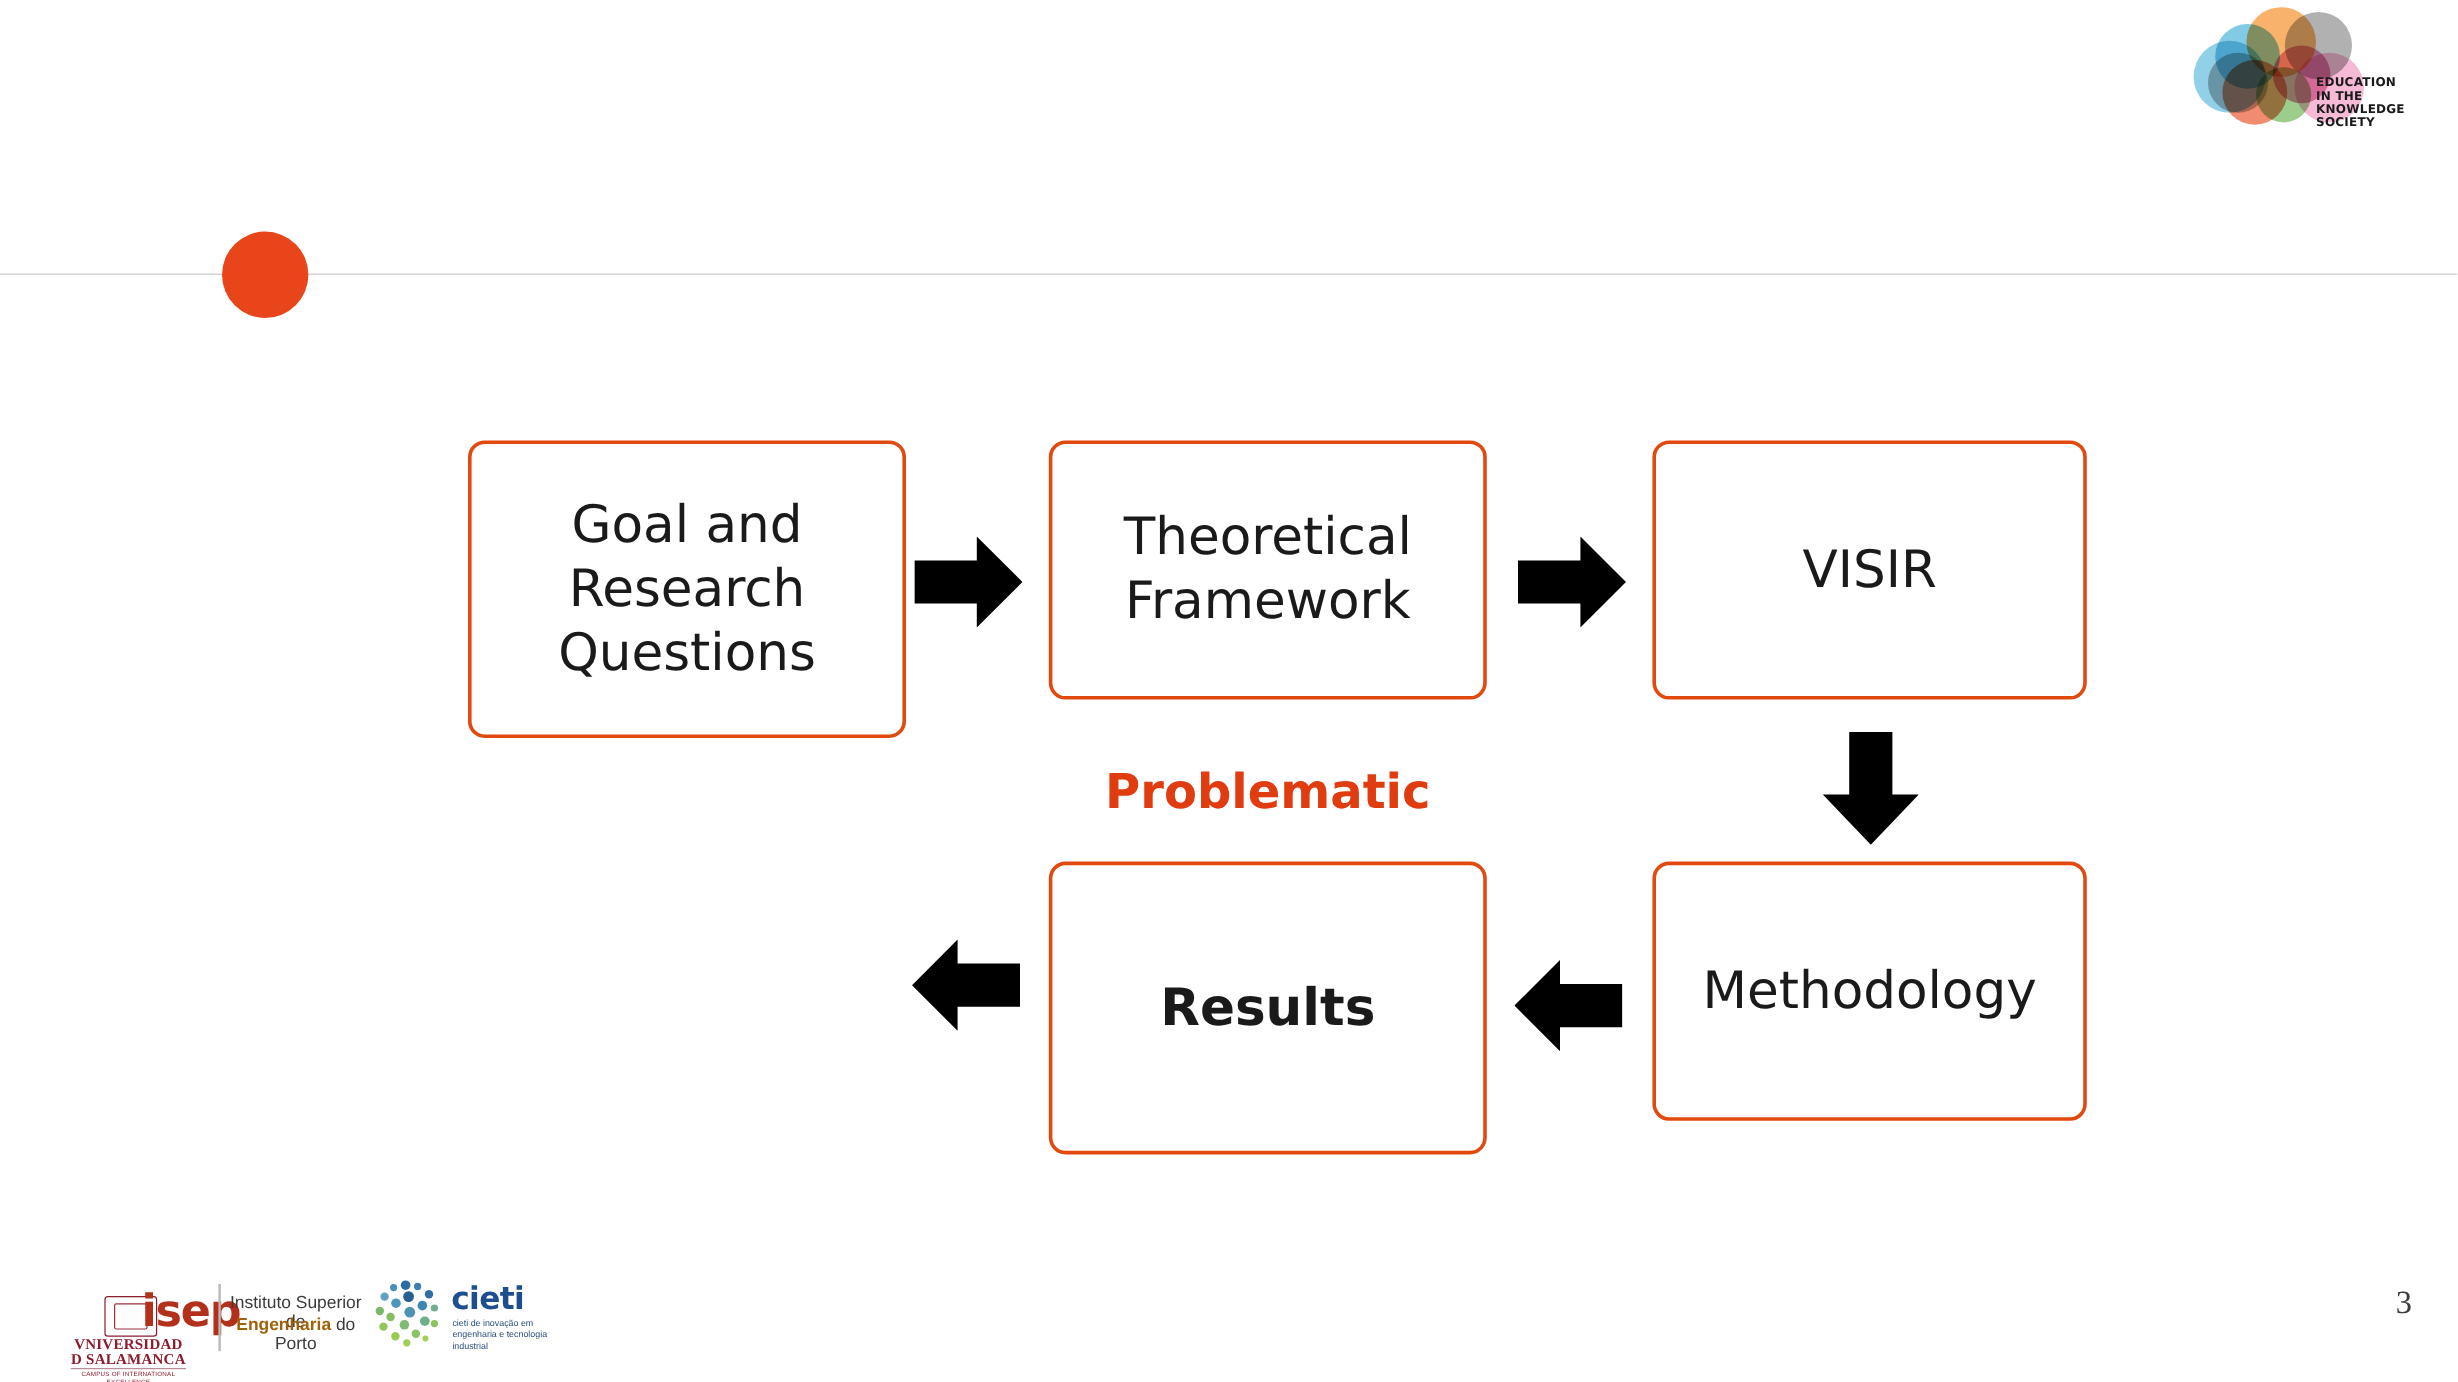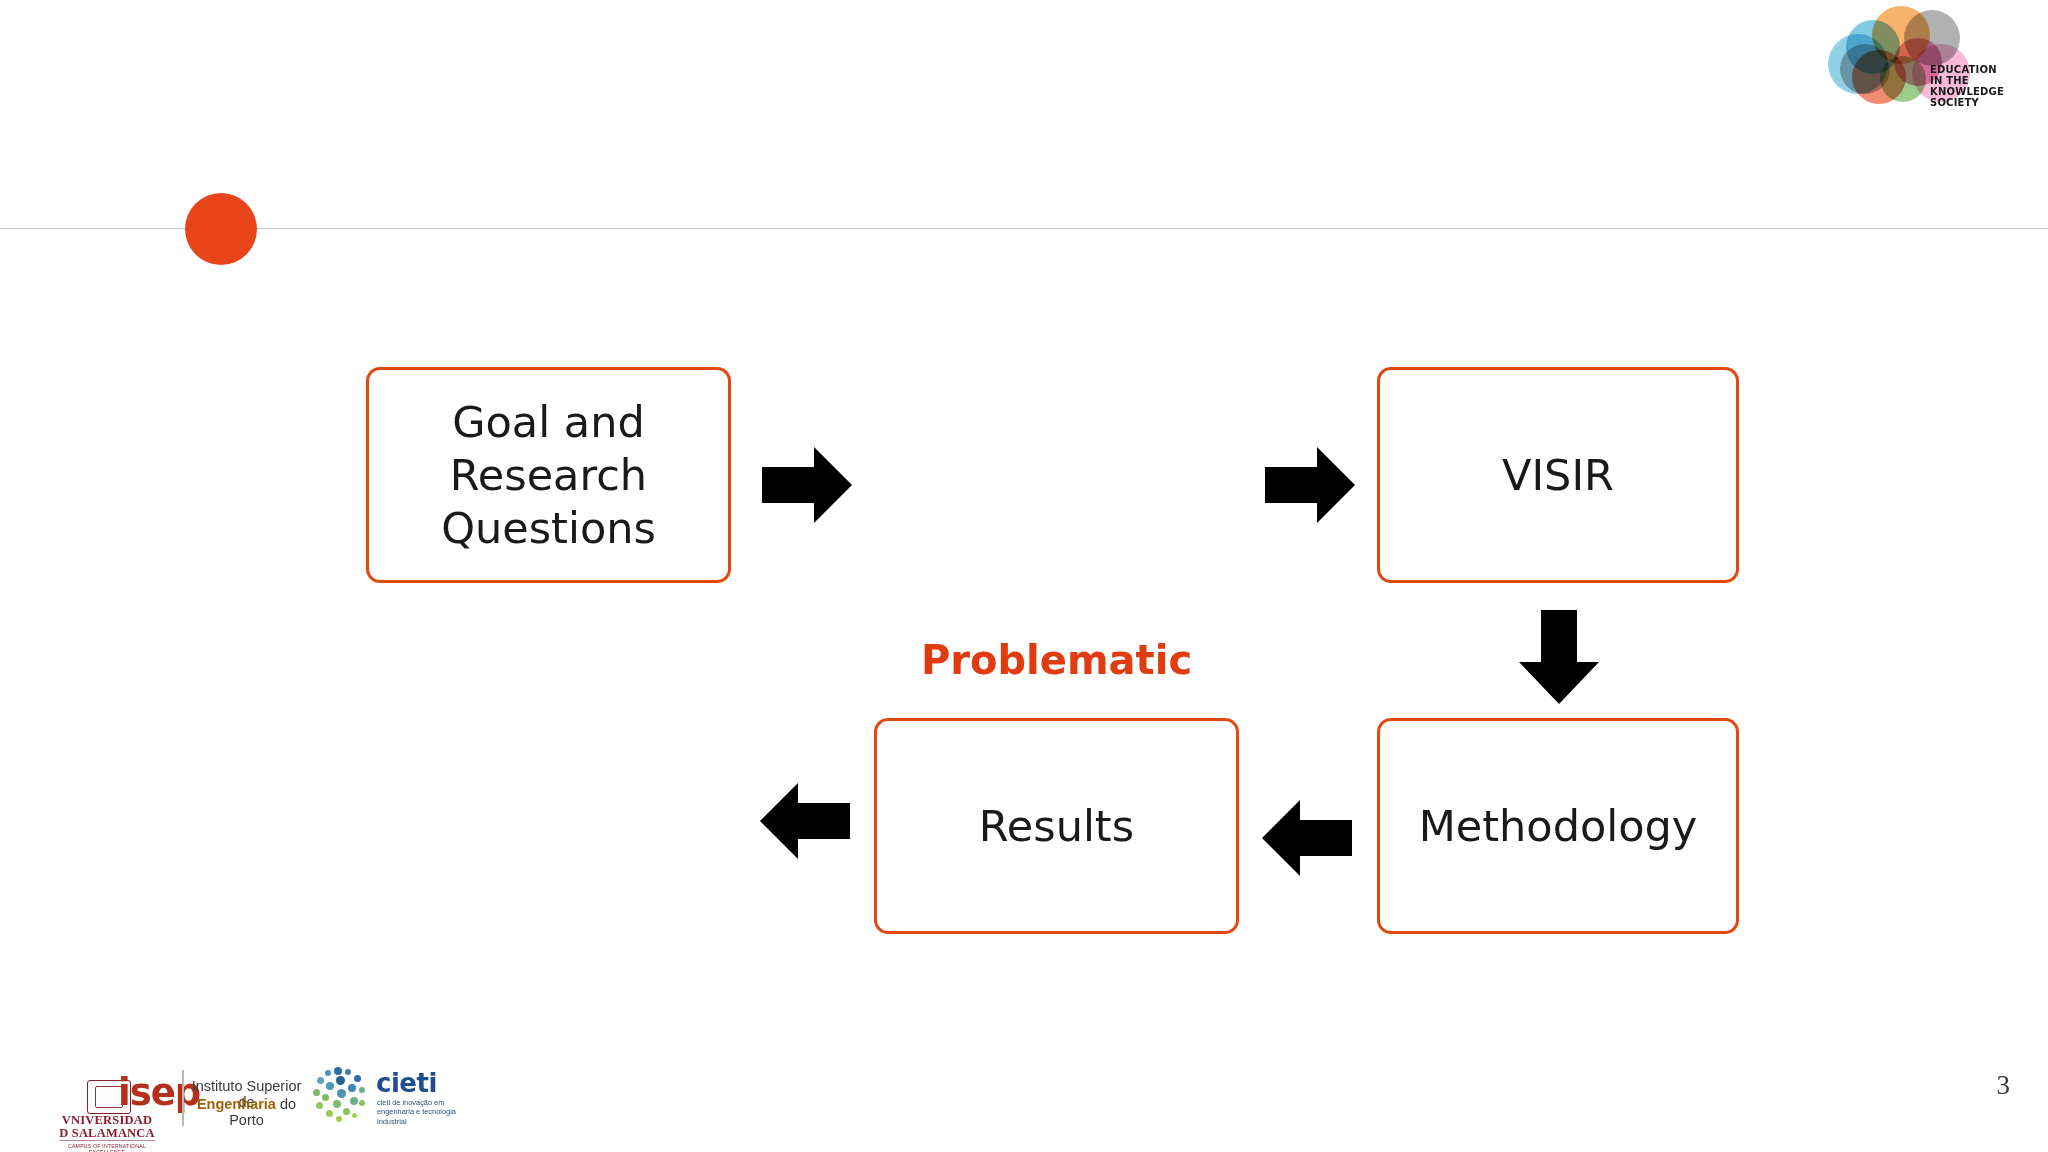--- a/index.html
+++ b/index.html
@@ -50,26 +50,26 @@
     display:flex;align-items:center;justify-content:center;
     text-align:center;
     color:#1a1a1a;
     font-family:"DejaVu Sans", sans-serif;
     font-size:43px;line-height:53px;font-weight:400;
     box-sizing:border-box;
     padding:4px 10px;
     white-space:pre-line;
   }
   
-  #node-goal      {left:366px; top:367px; width:365px; height:216px;}
+  #node-goal      {left:390px; top:367px; width:365px; height:248px;}
   #node-theory    {left:874px; top:367px; width:365px; height:216px;}
   #node-visir     {left:1377px;top:367px; width:362px; height:216px;}
   
   #node-conclusion{left:370px; top:718px; width:365px; height:216px;}
-  #node-results   {left:874px; top:718px; width:365px; height:216px;}
+  #node-results   {left:874px; top:718px; width:365px; height:244px;font-weight:bold;}
   #node-methodology{left:1377px;top:718px;width:362px; height:216px;}
 
   
   .arrow{position:absolute;}
   .arrow svg{display:block;}
   #arrow-goal-theory   {left:762px; top:447px; width:90px; height:76px;}
   #arrow-theory-visir  {left:1265px;top:447px; width:90px; height:76px;}
   #arrow-visir-method  {left:1519px;top:610px; width:80px; height:94px;}
   #arrow-method-results{left:1262px;top:800px; width:90px; height:76px;}
   #arrow-results-concl {left:760px; top:783px; width:90px; height:76px;}
@@ -151,20 +151,22 @@
   </div>
 
   <div class="title-rule"></div>
   <div class="title-bullet"></div>
 
   <div class="flow">
 
     <div class="node" id="node-goal">Goal and
 Research
 Questions</div>
+    <div class="node" id="node-theory">Theoretical
+Framework</div>
     <div class="node" id="node-visir">VISIR</div>
     <div class="node" id="node-results">Results</div>
     <div class="node" id="node-methodology">Methodology</div>
 
     <div class="arrow" id="arrow-goal-theory">
       <svg viewBox="0 0 90 76" width="90" height="76">
         <polygon points="0,20 52,20 52,0 90,38 52,76 52,56 0,56" fill="#000000"></polygon>
       </svg>
     </div>
 

